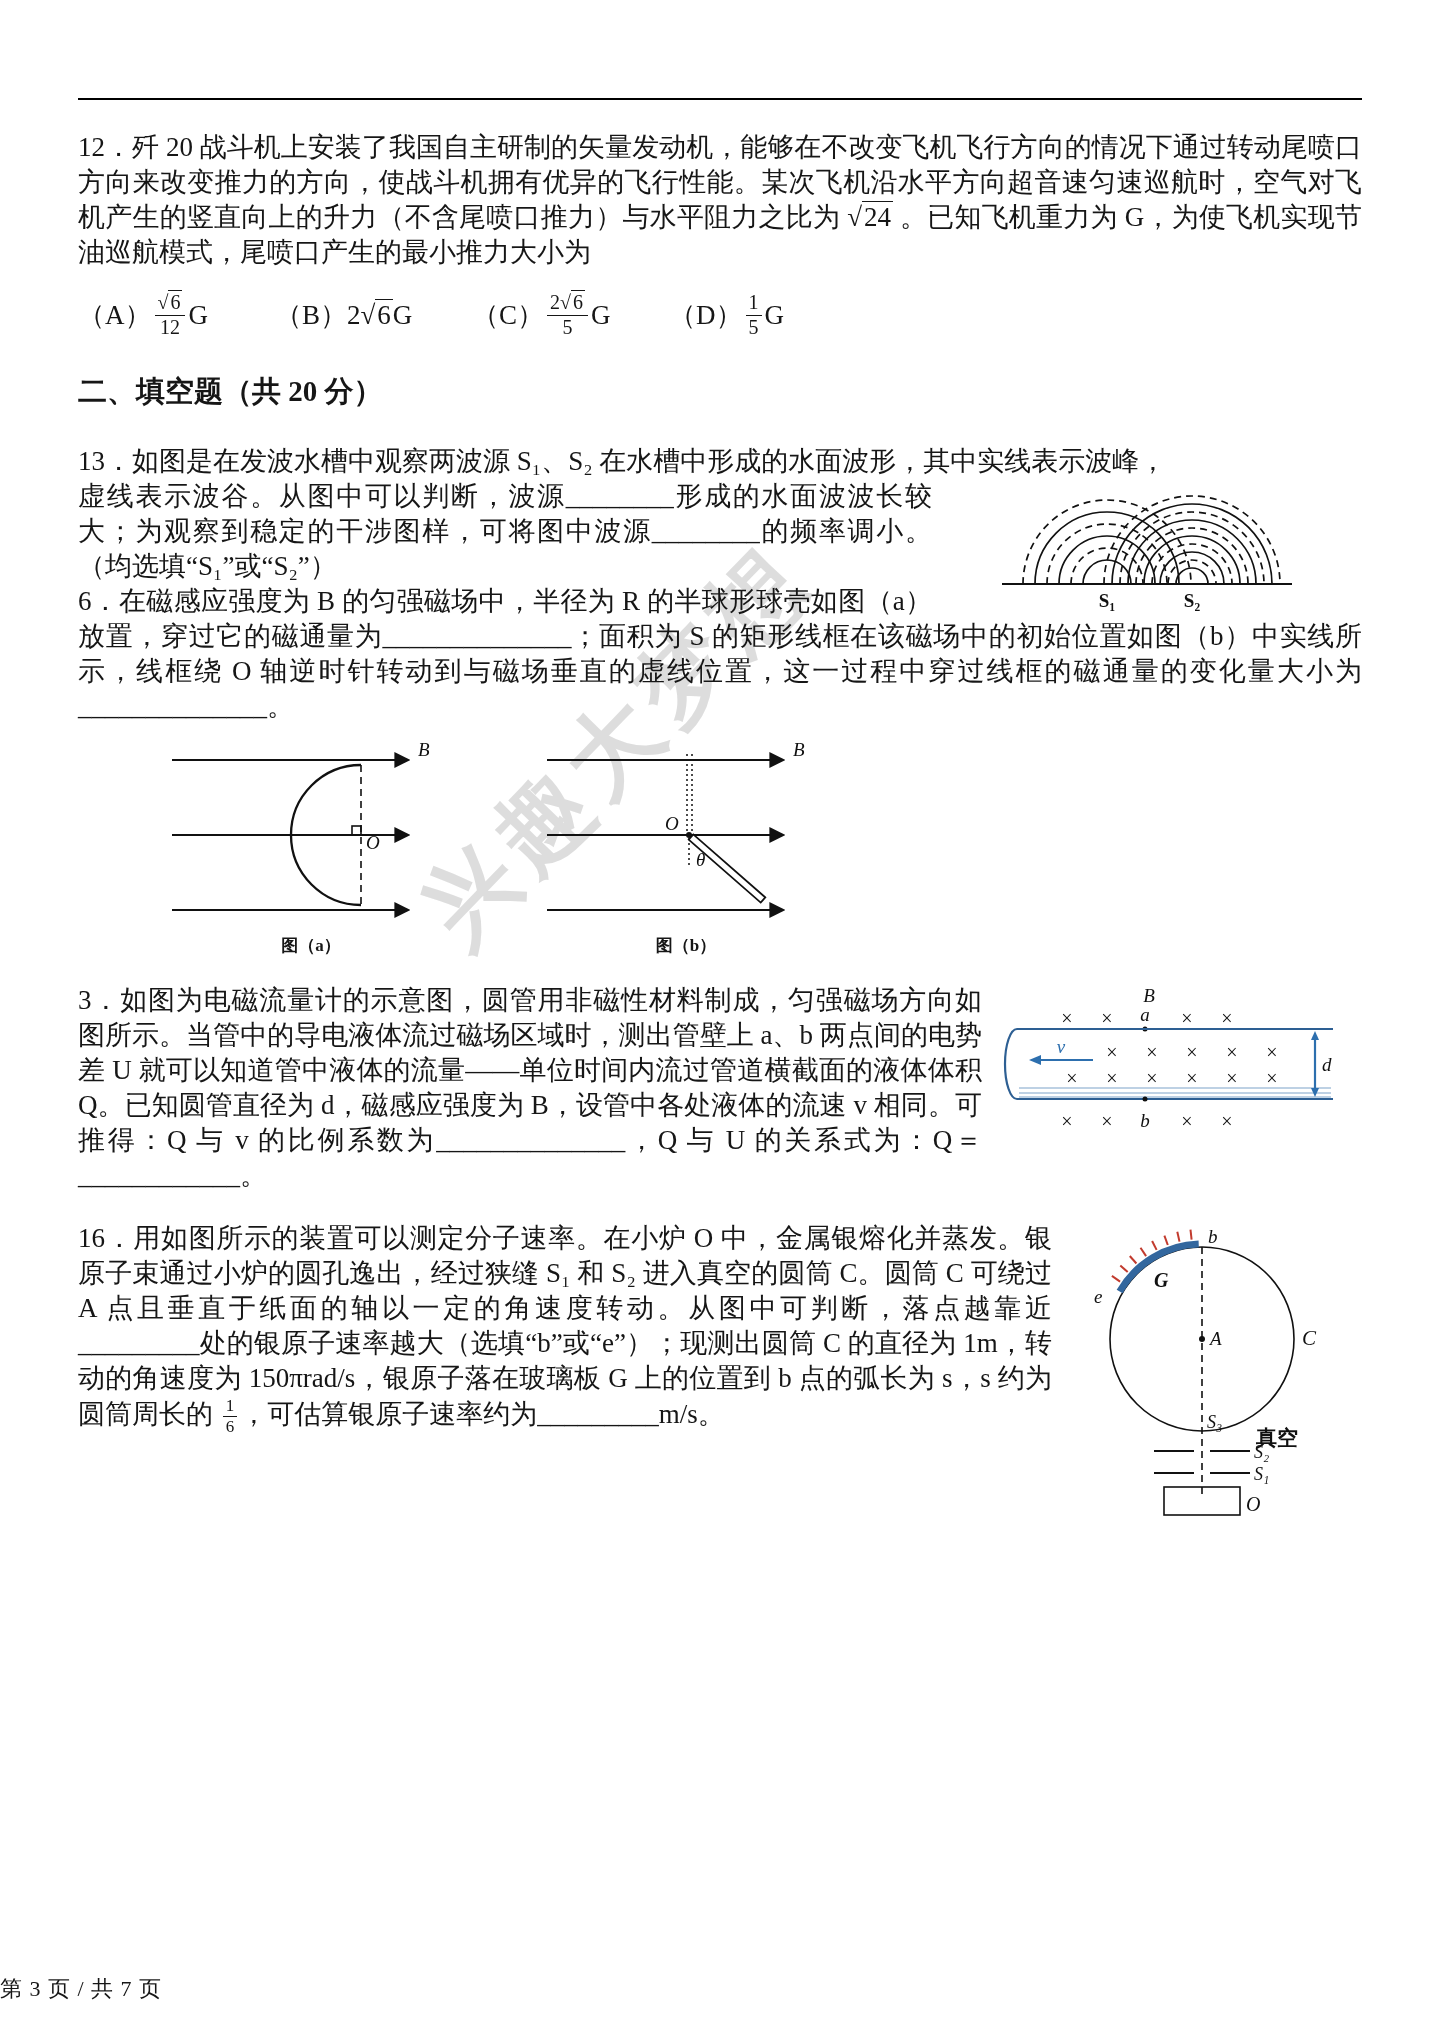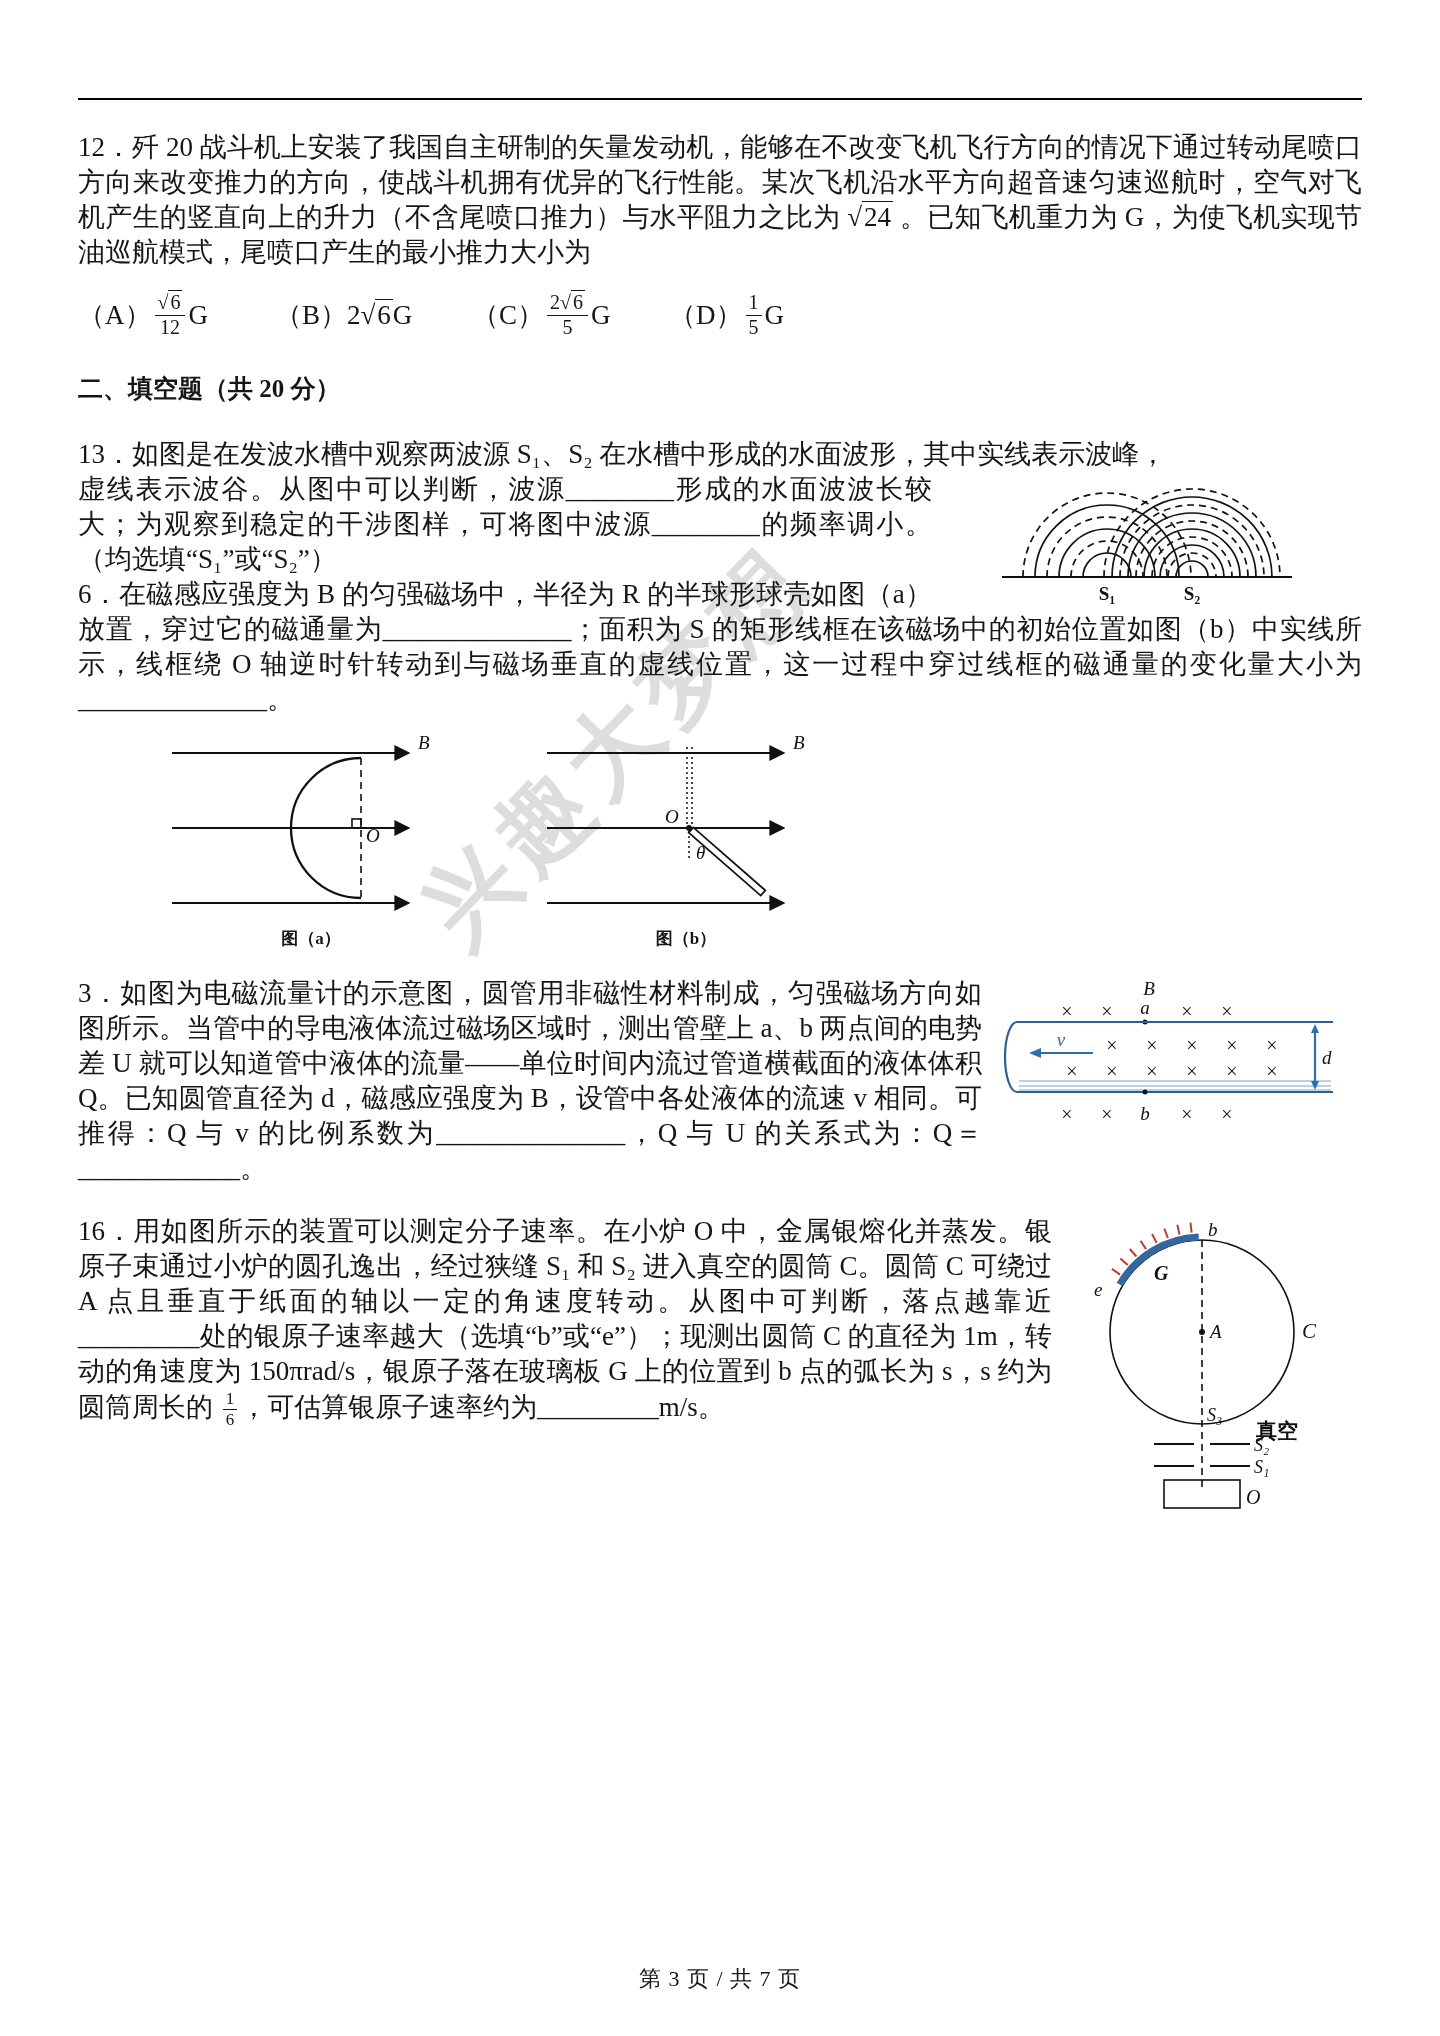--- a/index.html
+++ b/index.html
@@ -19,37 +19,37 @@
   .option > span { white-space:nowrap; }
 
   .frac { display:inline-flex; flex-direction:column; align-items:center;
           font-size:20px; line-height:1.18; vertical-align:middle; margin:0 3px; }
   .frac .num { border-bottom:1.7px solid #161616; padding:0 3px; }
   .frac .den { padding:0 2px; }
   .frac-inline { font-size:17px; }
   .sqrt { white-space:nowrap; }
   .radicand { border-top:1.7px solid #161616; padding:0 2px; }
 
-  .section-title { font-size:25px; font-weight:bold; margin-top:26px; }
+  .section-title { font-size:29px; font-weight:bold; margin-top:26px; }
   .q13-line1 { margin-top:32px; }
   .q13q14 p { margin:0; }
   .fig13-float { float:right; width:430px; height:138px; display:flex; justify-content:center; align-items:flex-start; }
 
   .fig14-row { display:flex; gap:85px; margin:16px 0 0 88px; }
   .fig14-row figure { text-align:center; }
   .fig14-row figcaption { font-size:17px; font-weight:bold; margin-top:2px; }
   .fig14-row svg { display:inline-block; }
 
   .q15-block { margin-top:26px; }
   .fig15-float { float:right; width:380px; height:172px; display:flex; justify-content:center; align-items:flex-start; padding-top:4px; }
 
   .q16-block { margin-top:28px; }
   .fig16-float { float:right; width:310px; height:305px; display:flex; justify-content:center; align-items:flex-start; }
 
-  .footer { position:absolute; bottom:42px; left:0; width:100%; text-align:center;
+  .footer { position:absolute; bottom:32px; left:0; width:100%; 
             font-size:22px; letter-spacing:1px; z-index:1; }
 
   .watermark {
     position:absolute; left:395px; top:885px; z-index:0;
     transform-origin:0 0; transform:rotate(-46deg);
     font-size:92px; font-weight:bold; letter-spacing:10px;
     color:#bdbdbd; opacity:.5; white-space:nowrap; pointer-events:none;
   }
 
   svg { display:block; }

